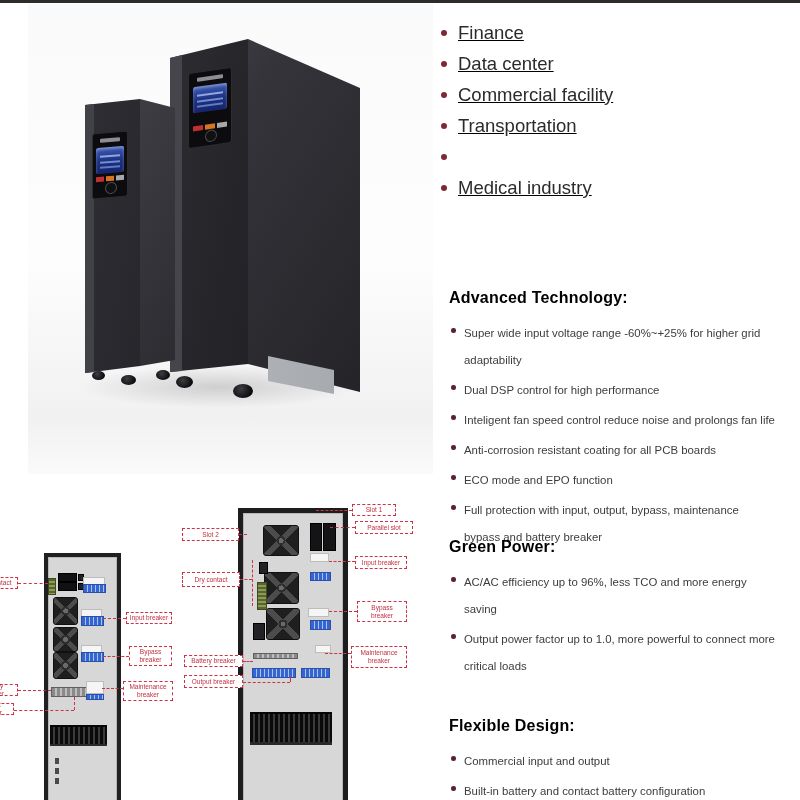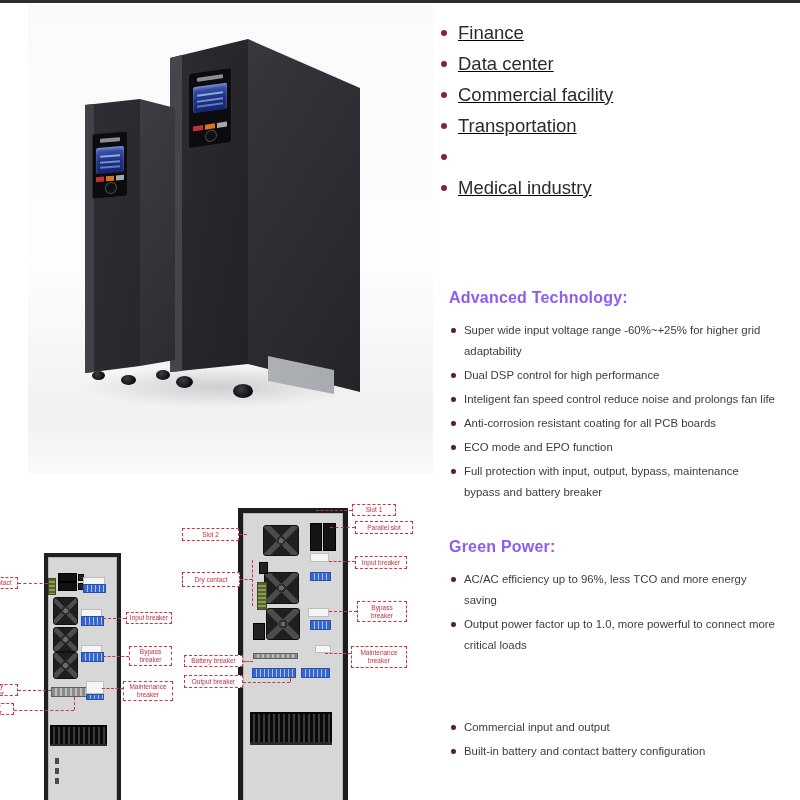--- a/index.html
+++ b/index.html
@@ -46,23 +46,23 @@
   .foot{position:absolute;border-radius:50%;background:radial-gradient(circle at 40% 35%,#3c3c42,#0d0d10 70%);}
   #bracket{clip-path:polygon(240px 352px,306px 366px,306px 390px,240px 377px);
       background:linear-gradient(110deg,#c9ccd0,#9da1a6);}
 
   
   #apps{position:absolute;left:428px;top:4px;width:330px;list-style:none;margin:13px;padding:0;text-decoration:underline;}
   #apps li{display:flex;align-items:center;height:31px;font-size:18.5px;color:#2b2b2b;}
   .adot{width:6px;height:6px;border-radius:50%;background:#7e2836;margin-right:11px;flex:0 0 auto;}
 
   .section{position:absolute;left:449px;width:326px;}
-  .section h3{margin:0 0 13px 0;font-size:16px;font-weight:bold;color:#8b5cf6;letter-spacing:.2px;}
+  .section h3{margin:0 0 13px 0;font-size:16px;font-weight:bold;color:#000000;letter-spacing:.2px;}
   .section ul{list-style:none;margin:0;padding:0;}
-  .section li{position:relative;padding-left:15px;font-size:11.4px;line-height:21px;
+  .section li{position:relative;padding-left:15px;font-size:11.4px;line-height:27px;
               color:#3c3c3c;margin-bottom:3px;}
   .section li::before{content:"";position:absolute;left:2px;top:8px;width:4.5px;height:4.5px;
               border-radius:50%;background:#59222c;}
   #section-advanced{top:289px;}
   #section-green{top:538px;}
   #section-flexible{top:717px;}
 
   
   .panel{position:absolute;background:#d7d7d8;box-shadow:inset 0 0 0 1px #b7b7b9;}
   #panel-small{left:44px;top:553px;width:69px;height:260px;border:4px solid #202023;}
@@ -182,20 +182,21 @@
 
   <div class="section" id="section-green">
     <h3>Green Power:</h3>
     <ul>
       <li><span>AC/AC efficiency up to 96%, less TCO and more energy saving</span></li>
       <li><span>Output power factor up to 1.0, more powerful to connect more critical loads</span></li>
     </ul>
   </div>
 
   <div class="section" id="section-flexible">
+    <h3>Flexible Design:</h3>
     <ul>
       <li><span>Commercial input and output</span></li>
       <li><span>Built-in battery and contact battery configuration</span></li>
     </ul>
   </div>
 
   <div class="panel" id="panel-small">
     <span class="gstrip" style="left:0;top:21px;width:6px;height:15px"></span>
     <span class="sloth" style="left:10px;top:16px;width:17px;height:7px"></span>
     <span class="sloth" style="left:10px;top:25px;width:17px;height:7px"></span>

